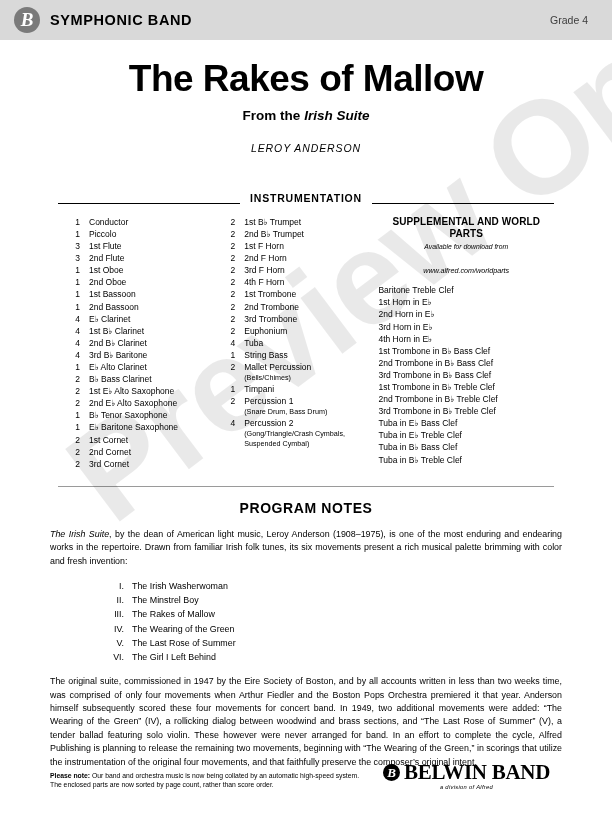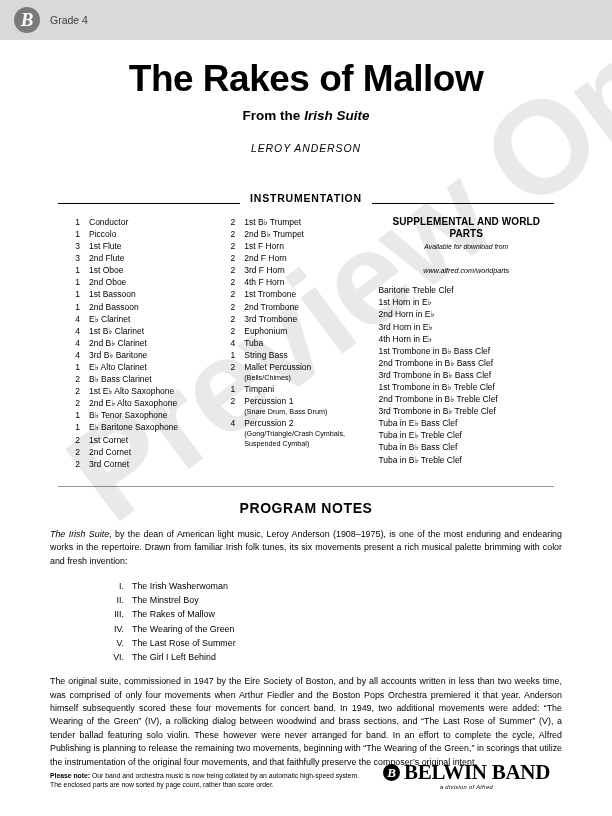--- a/index.html
+++ b/index.html
@@ -278,20 +278,21 @@
     margin-top: -1px;
   }
 </style>
 </head>
 <body>
 
 <div class="page">
 
   <div class="header-band">
     <div class="logo-circle">B</div>
+    <div class="band-title">SYMPHONIC BAND</div>
     <div class="grade">Grade 4</div>
   </div>
 
   <div class="title-block">
     <div class="main-title">The Rakes of Mallow</div>
     <div class="subtitle"><span>From the </span><i>Irish Suite</i></div>
     <div class="composer">LEROY ANDERSON</div>
   </div>
 
   <div class="section-rule">

